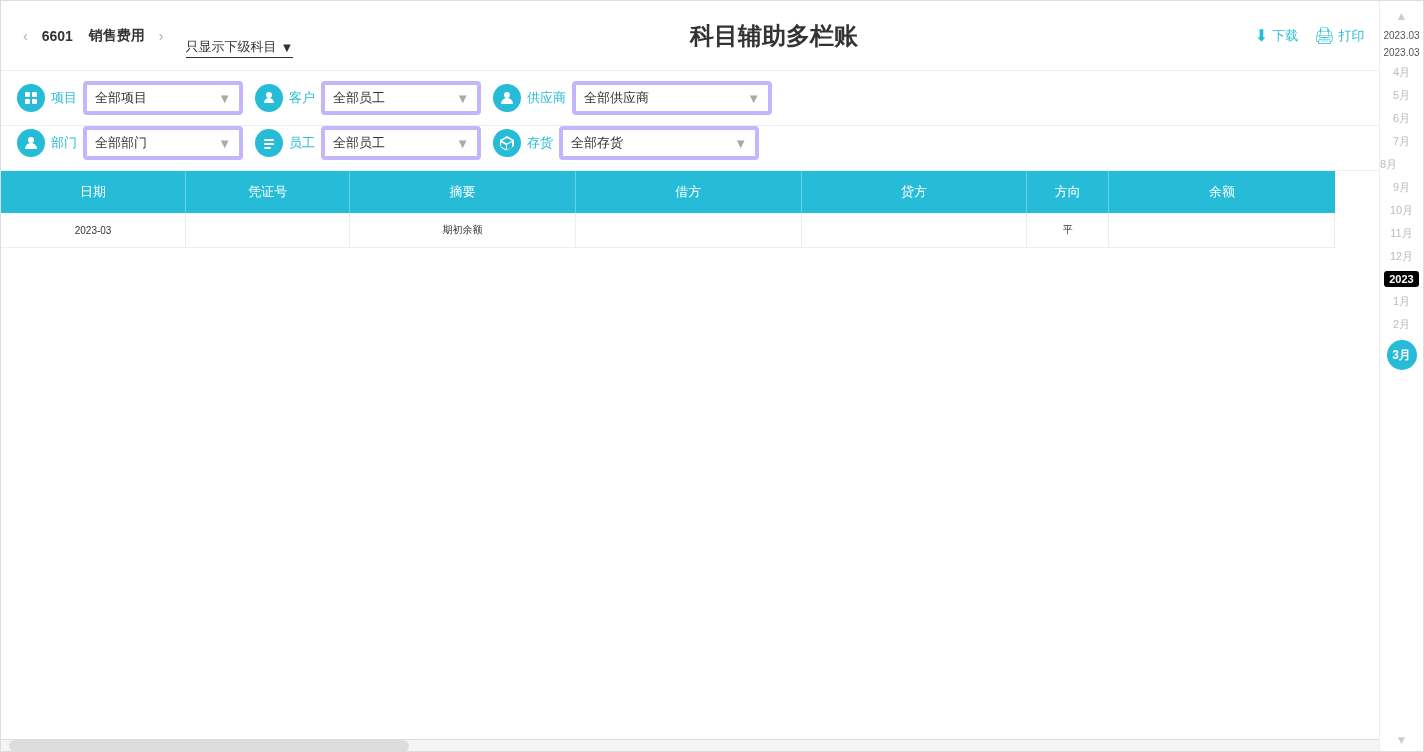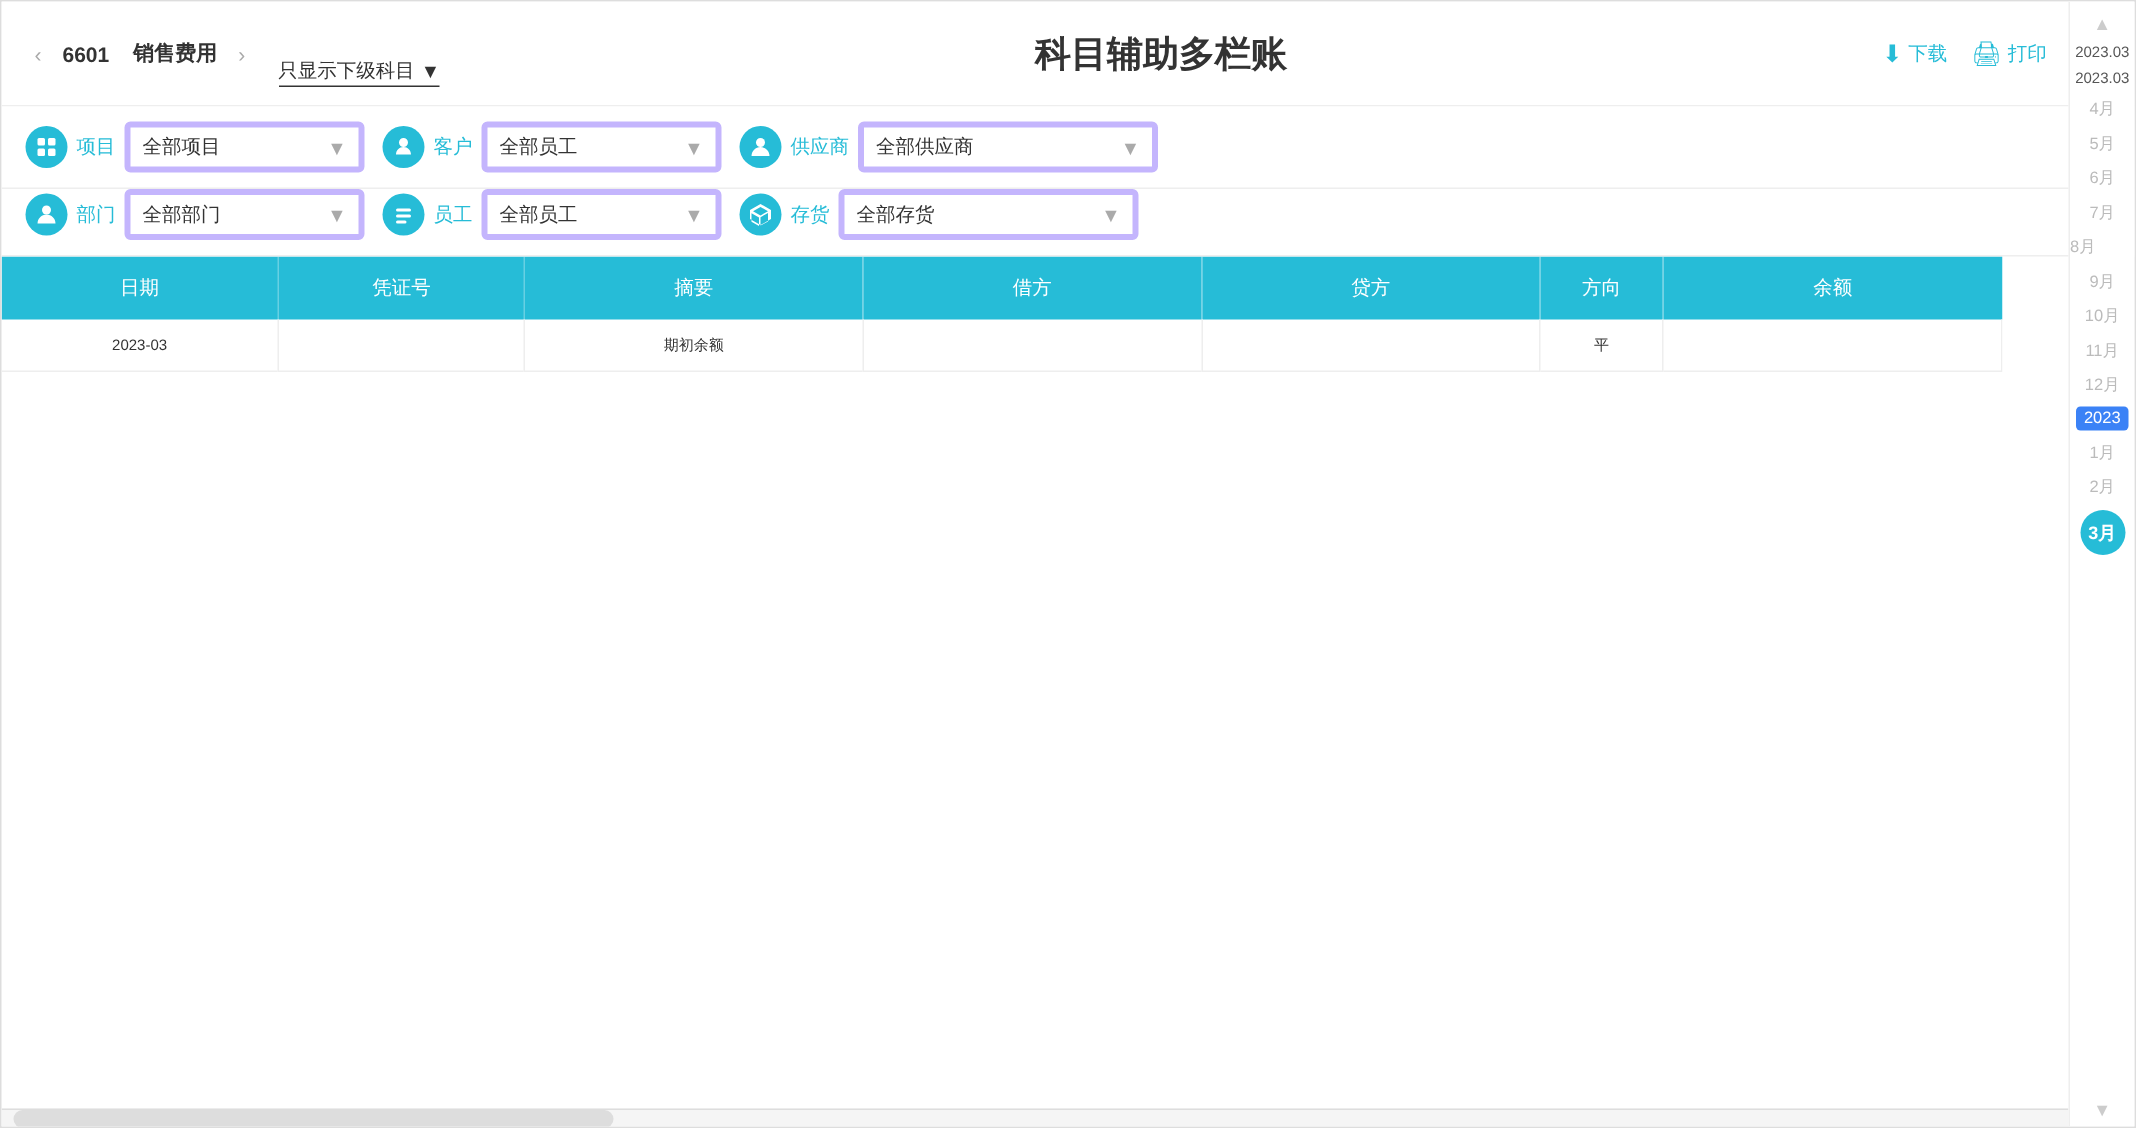--- a/index.html
+++ b/index.html
@@ -204,21 +204,21 @@
     <div style="font-size:11px; color:#bbb; padding:4px 0; text-align:center; width:100%;">4月</div>
     <div style="font-size:11px; color:#bbb; padding:4px 0; text-align:center; width:100%;">5月</div>
     <div style="font-size:11px; color:#bbb; padding:4px 0; text-align:center; width:100%;">6月</div>
     <div style="font-size:11px; color:#bbb; padding:4px 0; text-align:center; width:100%;">7月</div>
     <div style="font-size:11px; color:#bbb; padding:4px 0; text-align:left; width:100%;">8月</div>
     <div style="font-size:11px; color:#bbb; padding:4px 0; text-align:center; width:100%;">9月</div>
     <div style="font-size:11px; color:#bbb; padding:4px 0; text-align:center; width:100%;">10月</div>
     <div style="font-size:11px; color:#bbb; padding:4px 0; text-align:center; width:100%;">11月</div>
     <div style="font-size:11px; color:#bbb; padding:4px 0; text-align:center; width:100%;">12月</div>
 
-    <div style="background:#3b82f6; color:#fff; font-size:11px; font-weight:normal; padding:2px 5px; border-radius:3px; margin:3px 0;">2023</div>
+    <div style="background:#000000; color:#fff; font-size:11px; font-weight:bold; padding:2px 5px; border-radius:3px; margin:3px 0;">2023</div>
 
     <div style="font-size:11px; color:#bbb; padding:4px 0; text-align:center; width:100%;">1月</div>
     <div style="font-size:11px; color:#bbb; padding:4px 0; text-align:center; width:100%;">2月</div>
 
     <div style="width:30px; height:30px; background:#26bcd7; border-radius:50%; display:flex; align-items:center; justify-content:center; color:#fff; font-size:12px; font-weight:bold; margin:4px auto; cursor:pointer;">3月</div>
 
     <div class="sidebar-scroll-down" style="color:#ccc; font-size:12px; padding:4px 0; margin-top:auto;">▼</div>
   </div>
 </div>
 

